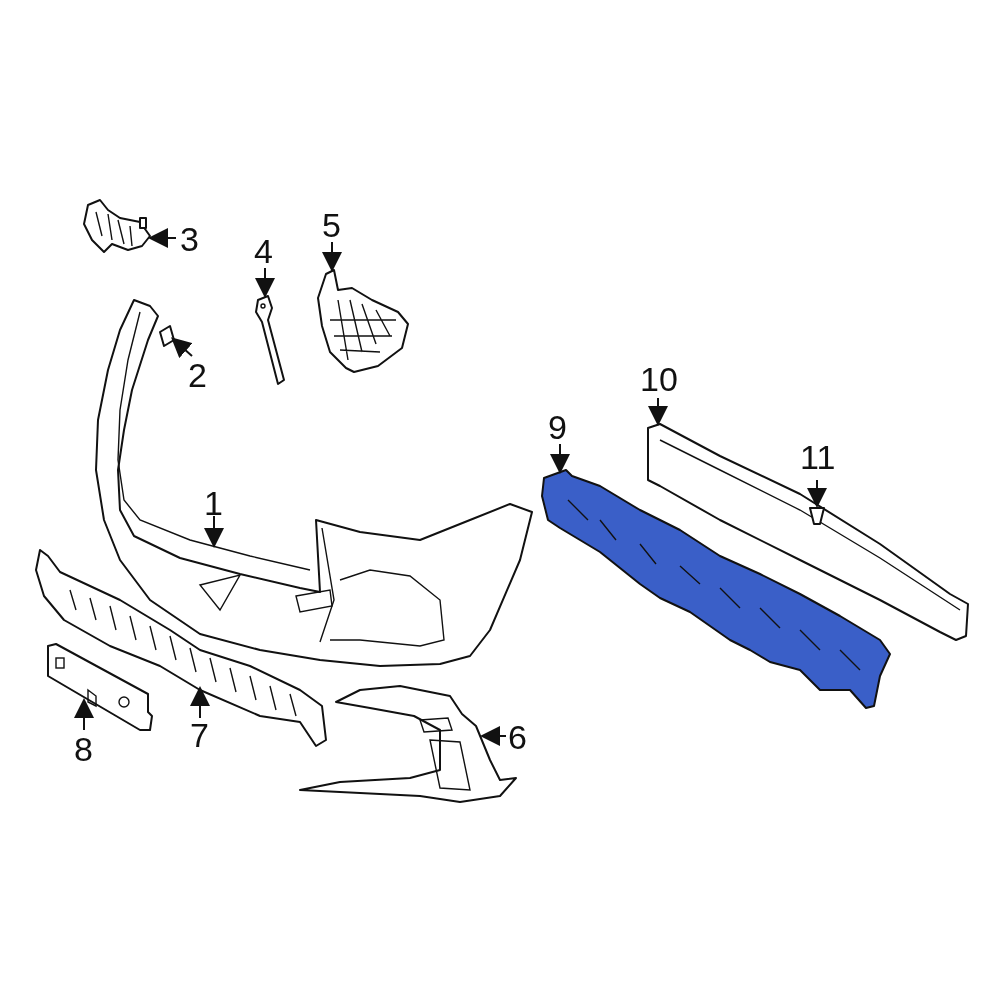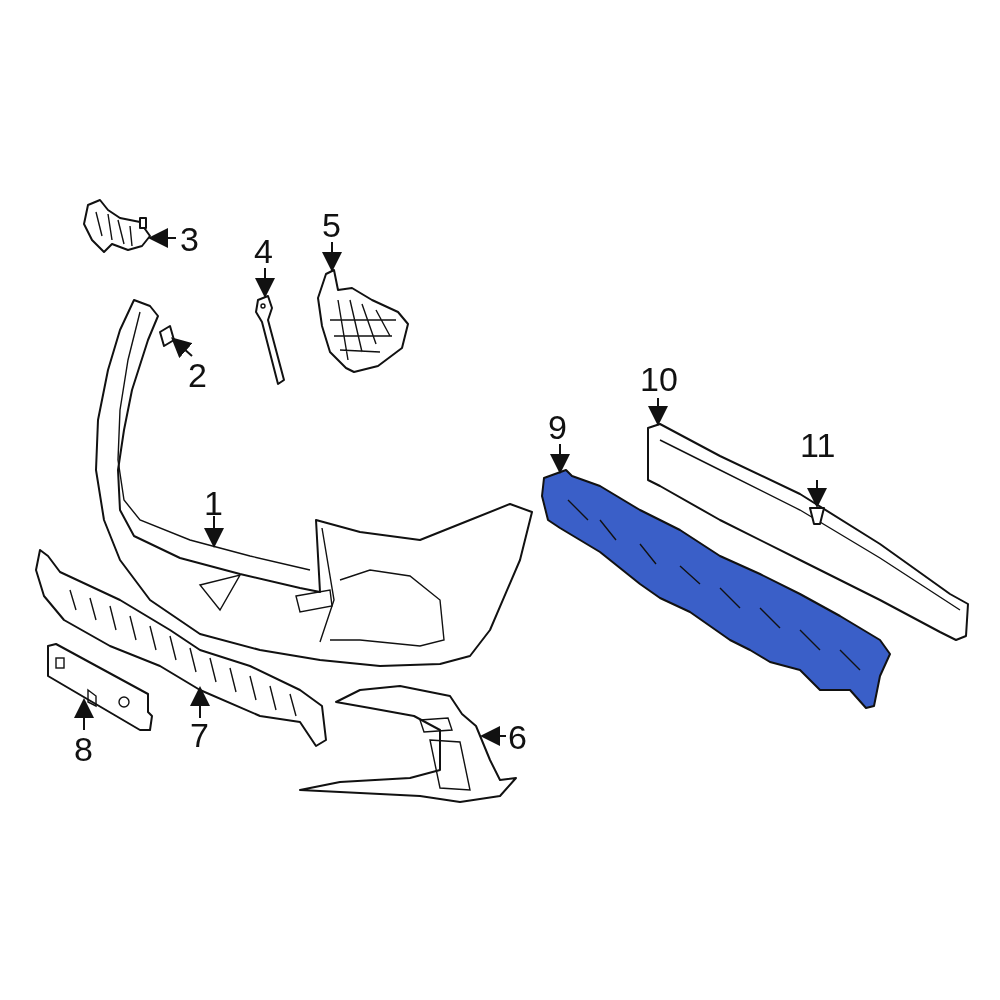--- a/index.html
+++ b/index.html
@@ -96,13 +96,13 @@
 <div class="lbl" style="left:204px;top:486px;">1</div>
 <div class="lbl" style="left:188px;top:358px;">2</div>
 <div class="lbl" style="left:180px;top:222px;">3</div>
 <div class="lbl" style="left:254px;top:234px;">4</div>
 <div class="lbl" style="left:322px;top:208px;">5</div>
 <div class="lbl" style="left:508px;top:720px;">6</div>
 <div class="lbl" style="left:190px;top:718px;">7</div>
 <div class="lbl" style="left:74px;top:732px;">8</div>
 <div class="lbl" style="left:548px;top:410px;">9</div>
 <div class="lbl" style="left:640px;top:362px;">10</div>
-<div class="lbl" style="left:800px;top:428px;">11</div>
+<div class="lbl" style="left:800px;top:440px;">11</div>
 
 </body></html>

